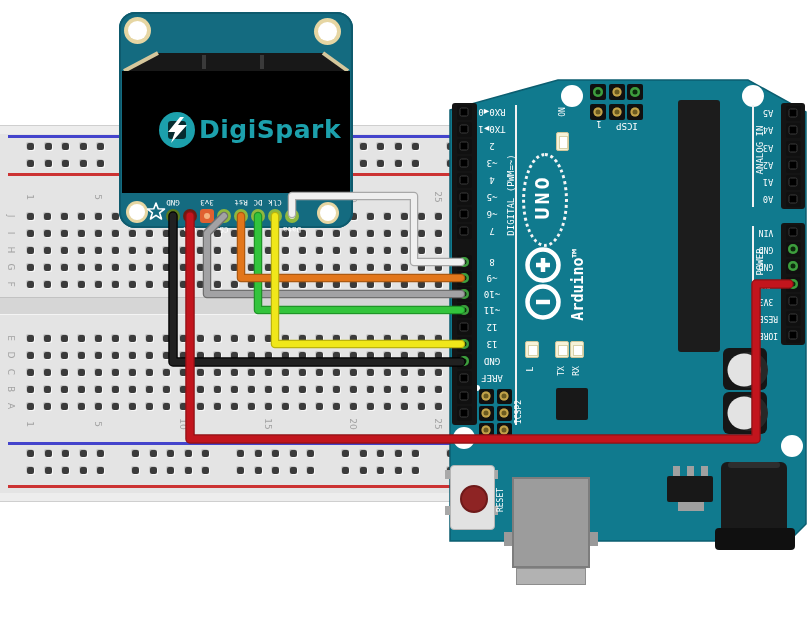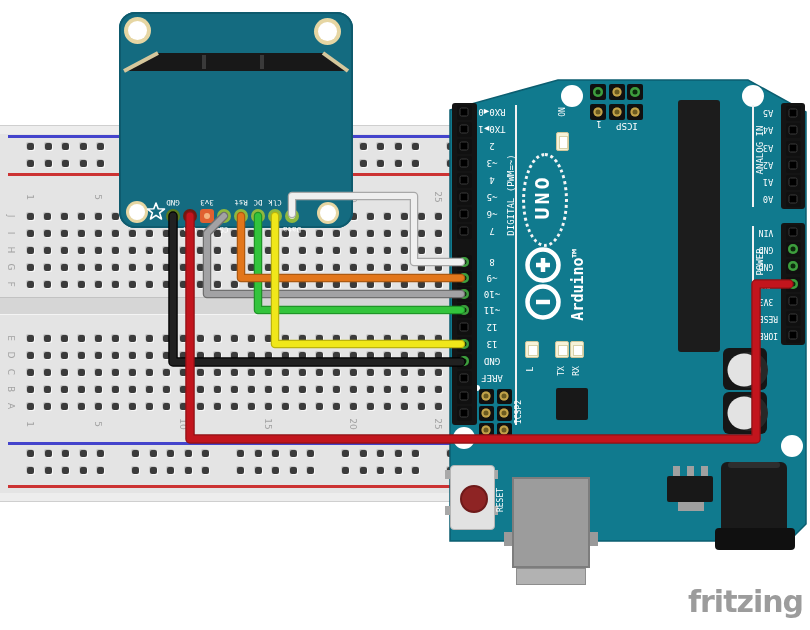--- a/index.html
+++ b/index.html
@@ -428,20 +428,29 @@
     </svg>
 
     <svg class="abs" style="left:0;top:38px;" width="234" height="24" viewBox="0 0 234 24">
       <polygon points="39,3 204,3 229,21 5,21" fill="#181818"></polygon>
       <line x1="39" y1="3" x2="5" y2="21" stroke="#d5c79c" stroke-width="4"></line>
       <line x1="204" y1="3" x2="229" y2="21" stroke="#d5c79c" stroke-width="4"></line>
       <rect x="83" y="5" width="4" height="14" fill="#3a3a3a"></rect>
       <rect x="141" y="5" width="4" height="14" fill="#3a3a3a"></rect>
     </svg>
 
+    <div class="abs" style="left:3px;top:59px;width:228px;height:122px;background:#000;">
+      <div class="abs" style="left:37px;top:41px;width:36px;height:36px;border-radius:50%;background:#1CA0AC;">
+        <svg width="36" height="36" viewBox="0 0 36 36">
+          <rect x="9" y="9" width="18" height="18" rx="3" fill="#072c30"></rect>
+          <polygon points="21,5 9,20 16,20 12,31 28,13 19,13 25,5" fill="#ffffff"></polygon>
+        </svg>
+      </div>
+      <div class="abs" style="left:77px;top:44px;width:150px;height:30px;font-size:25px;font-weight:bold;color:#1CA0AC;letter-spacing:0.5px;font-family:'DejaVu Sans',sans-serif;">DigiSpark</div>
+    </div>
     <div id="oled-pads">
         <div class="pad" style="position: absolute; left: 47px; top: 197px; width: 14px; height: 14px; background: rgb(92, 122, 30);">
           <div class="core" style="background: rgb(26, 26, 26);"></div>
         </div>
         <div class="silk r180" style="position: absolute; left: 40px; top: 185px; width: 28px; height: 10px; font-size: 7.5px;">GND</div>
         <div class="pad" style="position: absolute; left: 64px; top: 197px; width: 14px; height: 14px; background: rgb(110, 26, 16);">
           <div class="core" style="background: rgb(58, 15, 10);"></div>
         </div>
         <div class="silk r180" style="position: absolute; left: 57px; top: 212px; width: 28px; height: 10px; font-size: 7.5px;">Vin</div>
         <div class="pad" style="position: absolute; left: 81px; top: 197px; width: 14px; height: 14px; background: rgb(224, 96, 48); border-radius: 3px;">
@@ -757,14 +766,13 @@
       <g>
         <polyline points="173,216 173,362 461,362" fill="none" stroke="#000000" stroke-width="9.5" stroke-linecap="round" stroke-linejoin="round"></polyline>
         <polyline points="173,216 173,362 461,362" fill="none" stroke="#212121" stroke-width="7" stroke-linecap="round" stroke-linejoin="round"></polyline>
       </g>
       <g>
         <polyline points="190,216 190,439 756,439 756,284 789,284" fill="none" stroke="#8F1015" stroke-width="9.5" stroke-linecap="round" stroke-linejoin="round"></polyline>
         <polyline points="190,216 190,439 756,439 756,284 789,284" fill="none" stroke="#C2151D" stroke-width="7" stroke-linecap="round" stroke-linejoin="round"></polyline>
       </g>
     </svg>
 
-  <div id="watermark" style="color: rgb(156, 156, 156);">fritzing</div>
 </div>
 
 </body></html>

